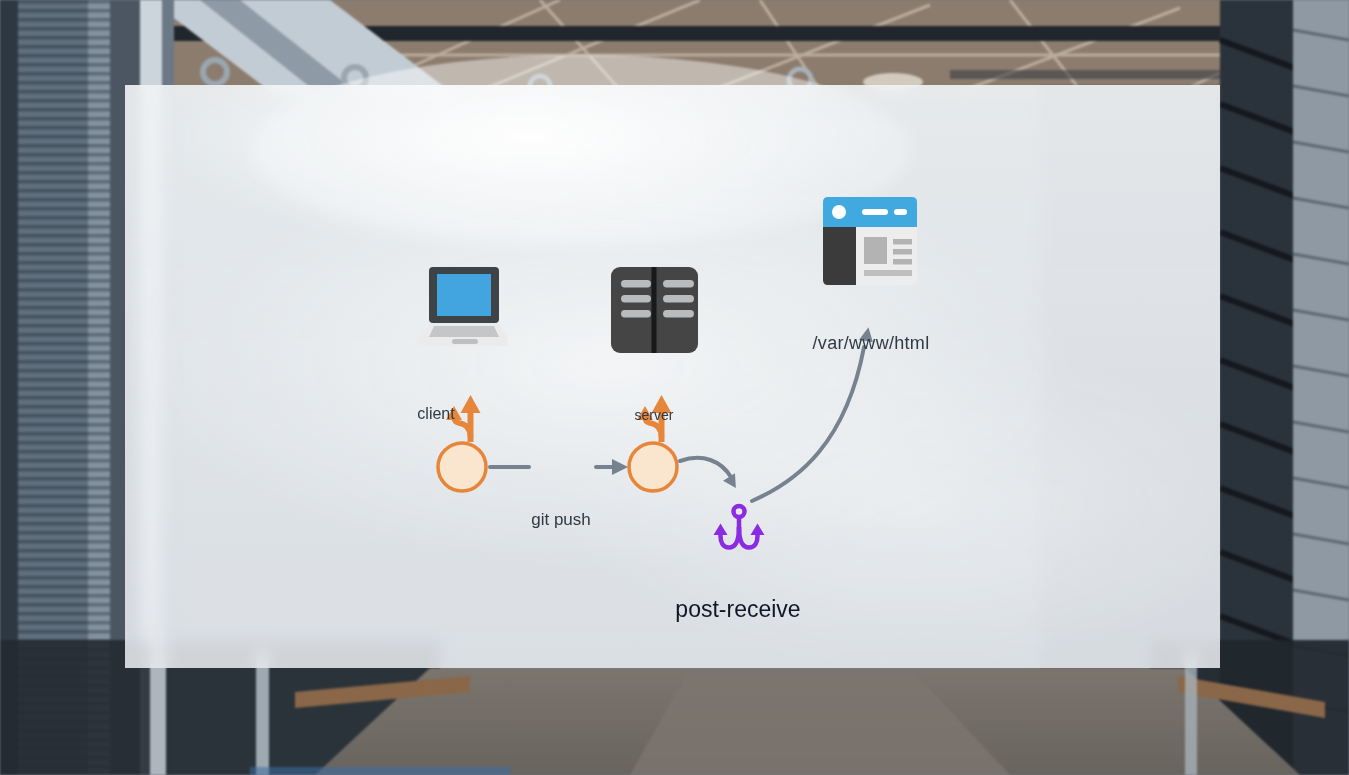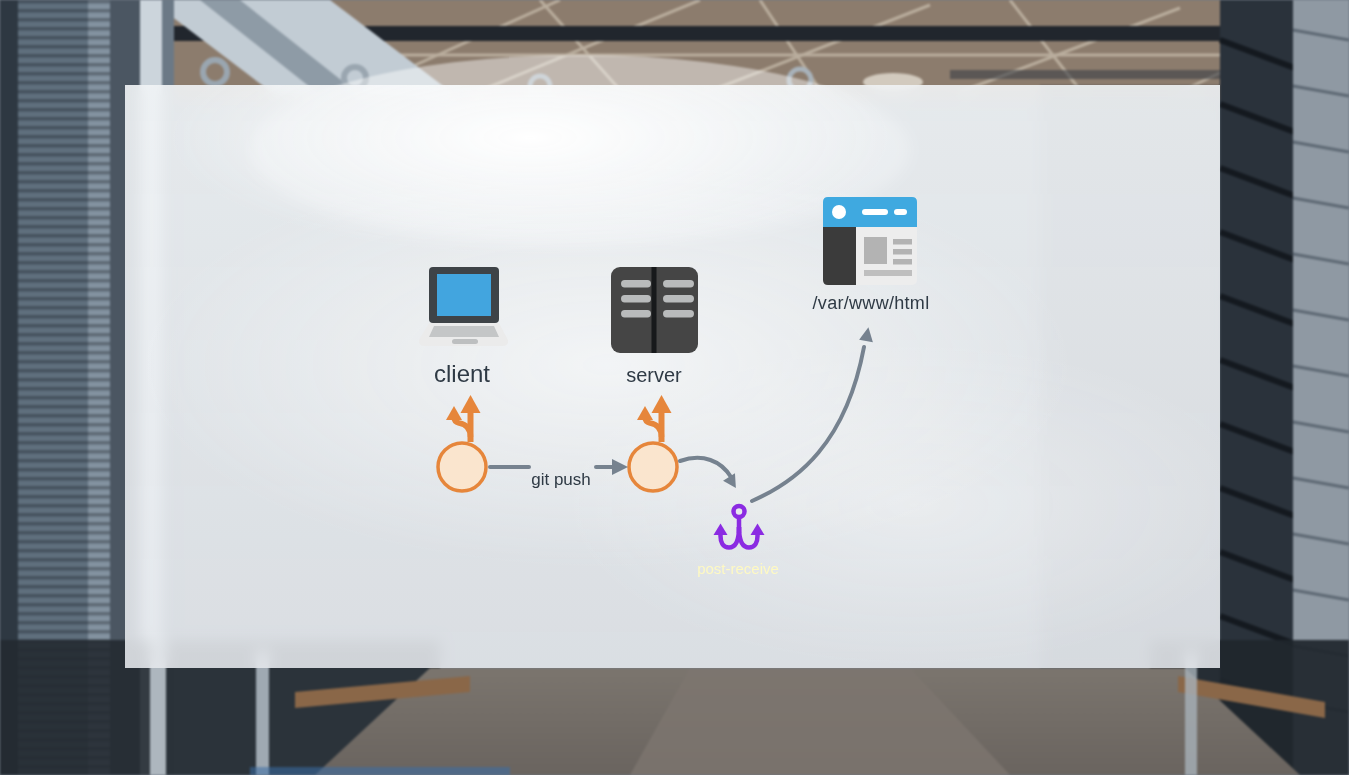--- a/index.html
+++ b/index.html
@@ -14,27 +14,27 @@
     background:
       radial-gradient(46% 28% at 37% 9%,  rgba(255,255,255,0.95), rgba(255,255,255,0) 72%),
       radial-gradient(55% 45% at 44% 48%, rgba(255,255,255,0.60), rgba(255,255,255,0) 78%),
       radial-gradient(40% 35% at 72% 72%, rgba(255,255,255,0.35), rgba(255,255,255,0) 80%),
       linear-gradient(rgba(242,245,247,0.90), rgba(233,236,240,0.87));
     backdrop-filter: blur(7px);
   }
   #diagram{position:absolute;left:0;top:0;pointer-events:none;}
   .lbl{
     position:absolute;transform:translateX(-50%);
-    color:#2F3A45;font-weight:500;line-height:20px;white-space:nowrap;
+    color:#2F3A45;font-weight:500;line-height:20px;white-space:nowrap;margin-top:40px;
   }
-  .lbl-client{left:462px;top:364px;font-size:24px;}
-  .lbl-server{left:654px;top:365px;font-size:20px;}
+  .lbl-client{left:436px;top:364px;font-size:16px;}
+  .lbl-server{left:654px;top:365px;font-size:14px;}
   .lbl-webroot{left:871px;top:293px;font-size:18px;letter-spacing:.3px;}
   .lbl-gitpush{left:561px;top:470px;font-size:17px;}
-  .lbl-hook{left:738px;top:559px;font-size:15px;color:#fef9c3;}
+  .lbl-hook{left:738px;top:559px;font-size:23px;color:#0f172a;}
 </style>
 </head>
 <body>
 
 <div class="stage">
 
   <svg id="bg" width="1349" height="775">
     <defs>
       <pattern id="fins" width="10" height="9" patternUnits="userSpaceOnUse">
         <rect width="10" height="9" fill="rgba(0,0,0,0)"></rect>

